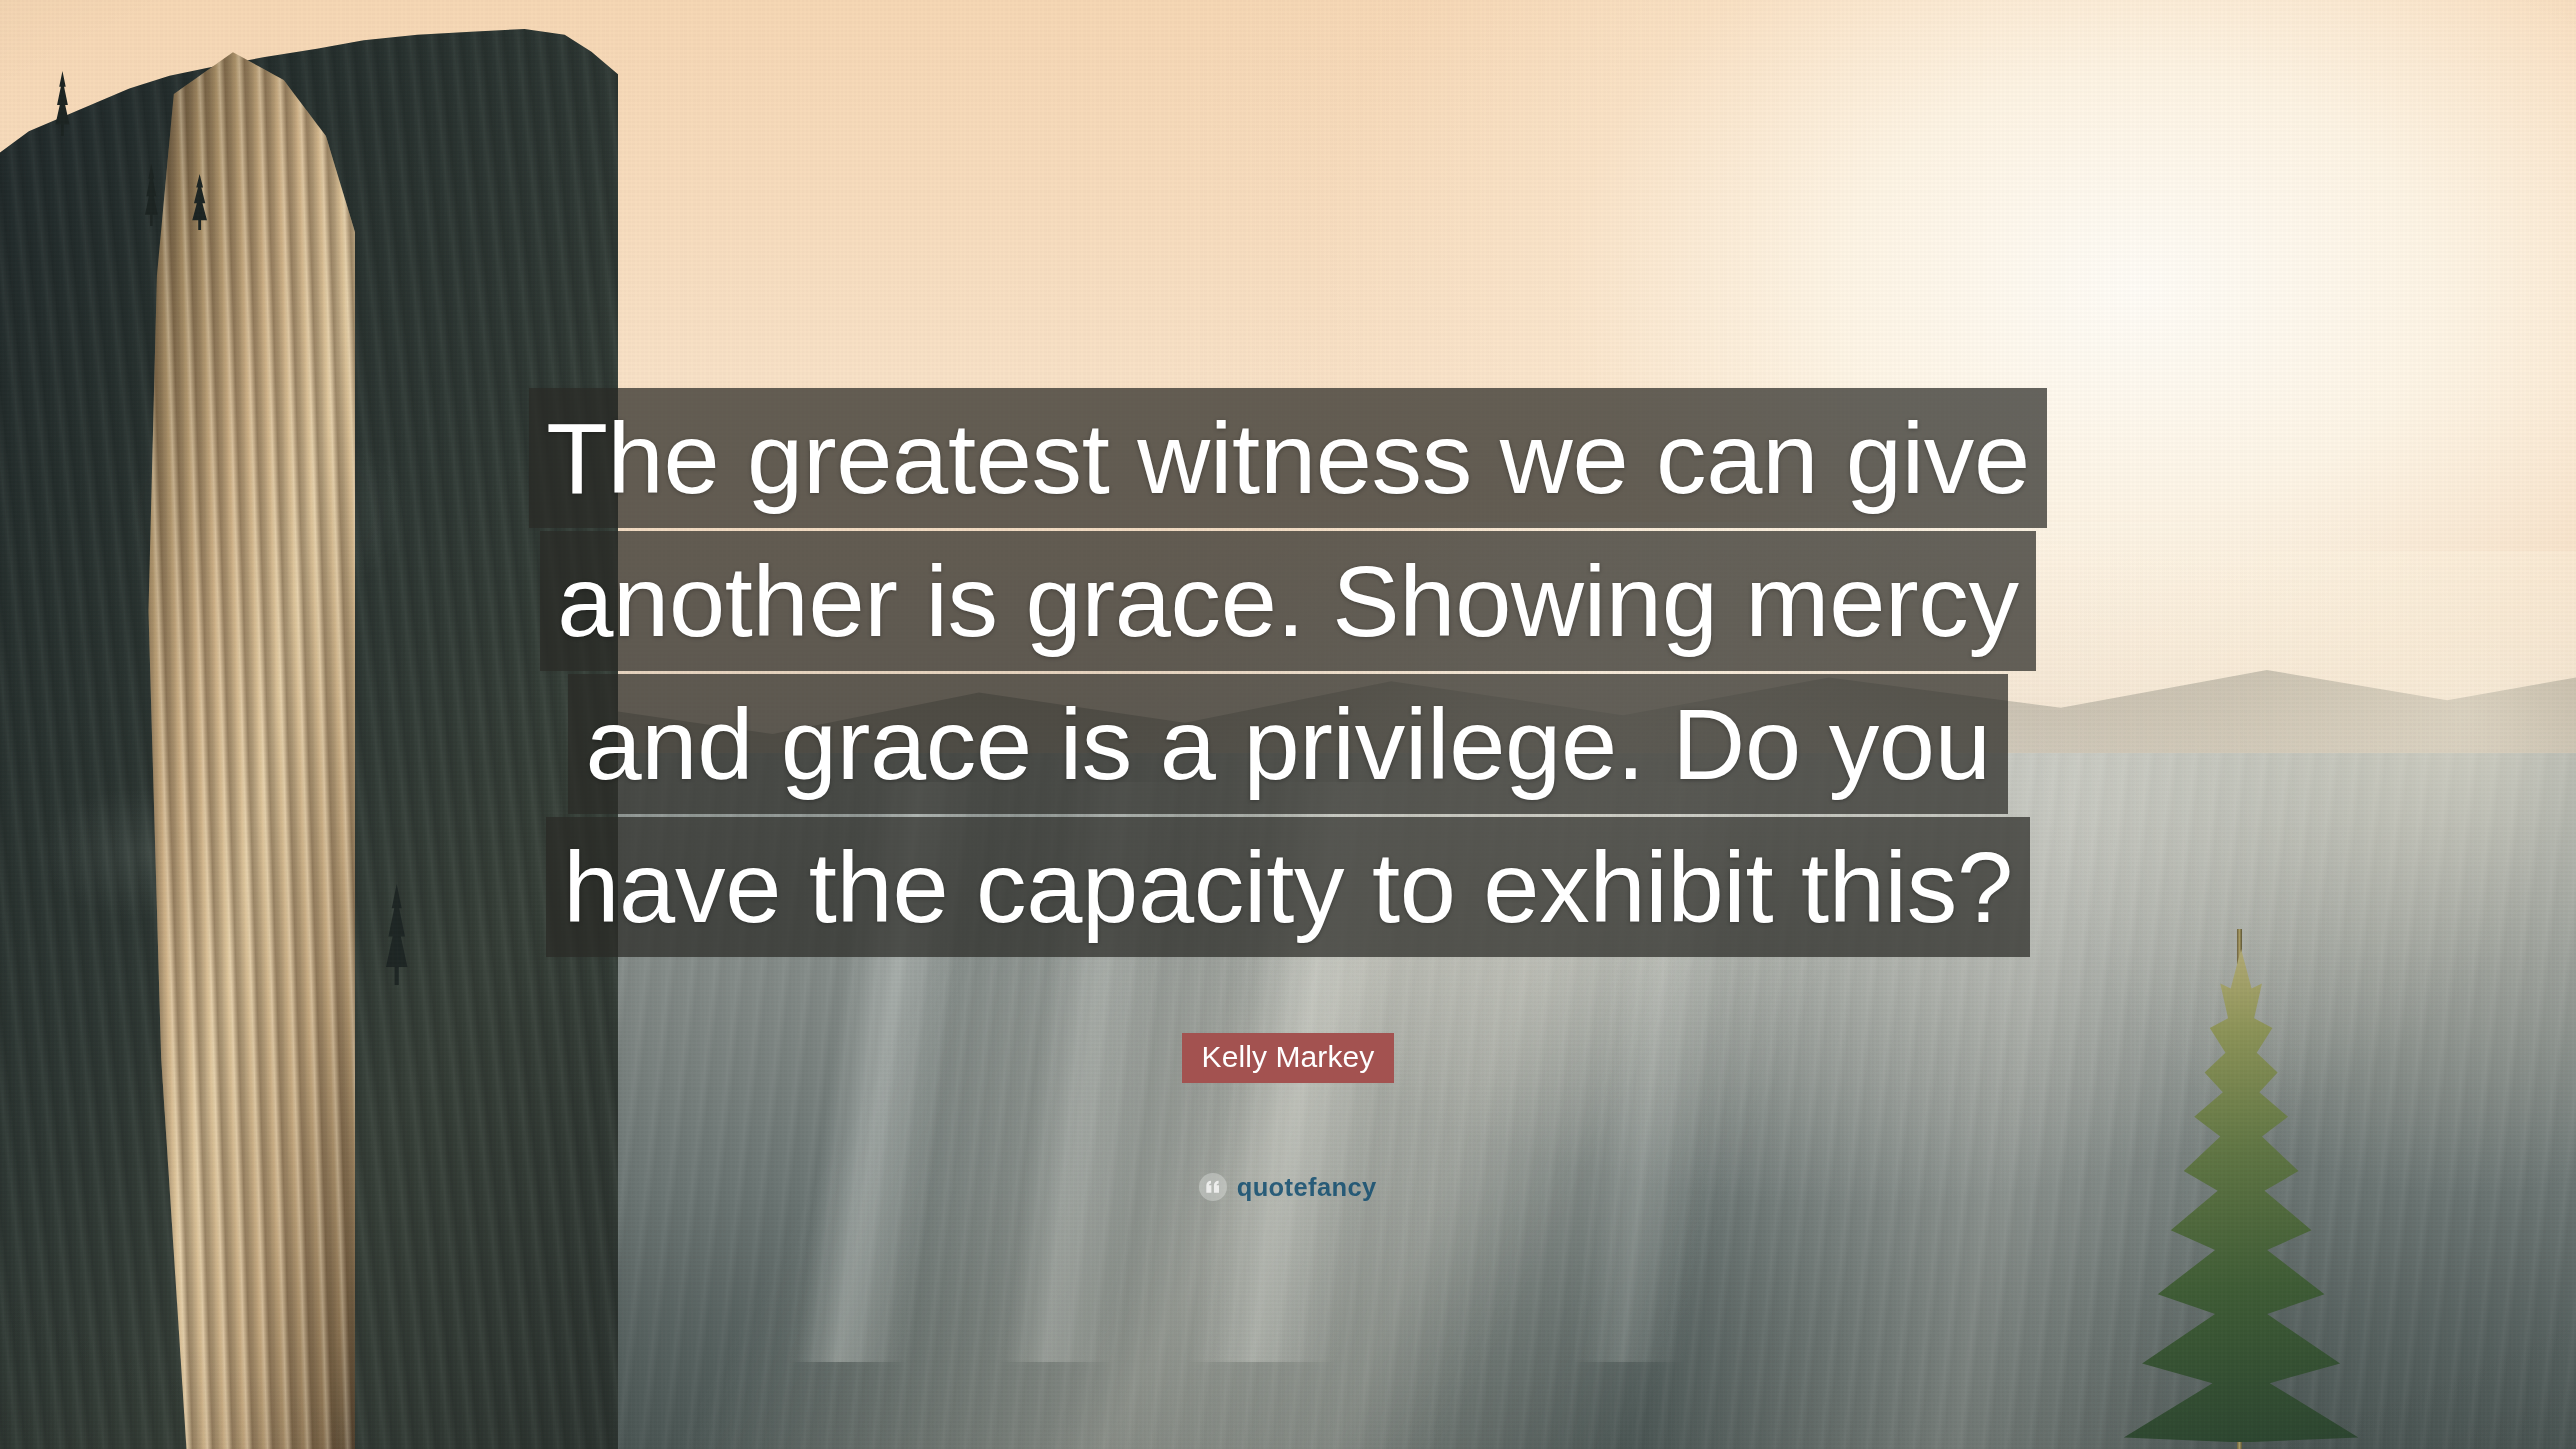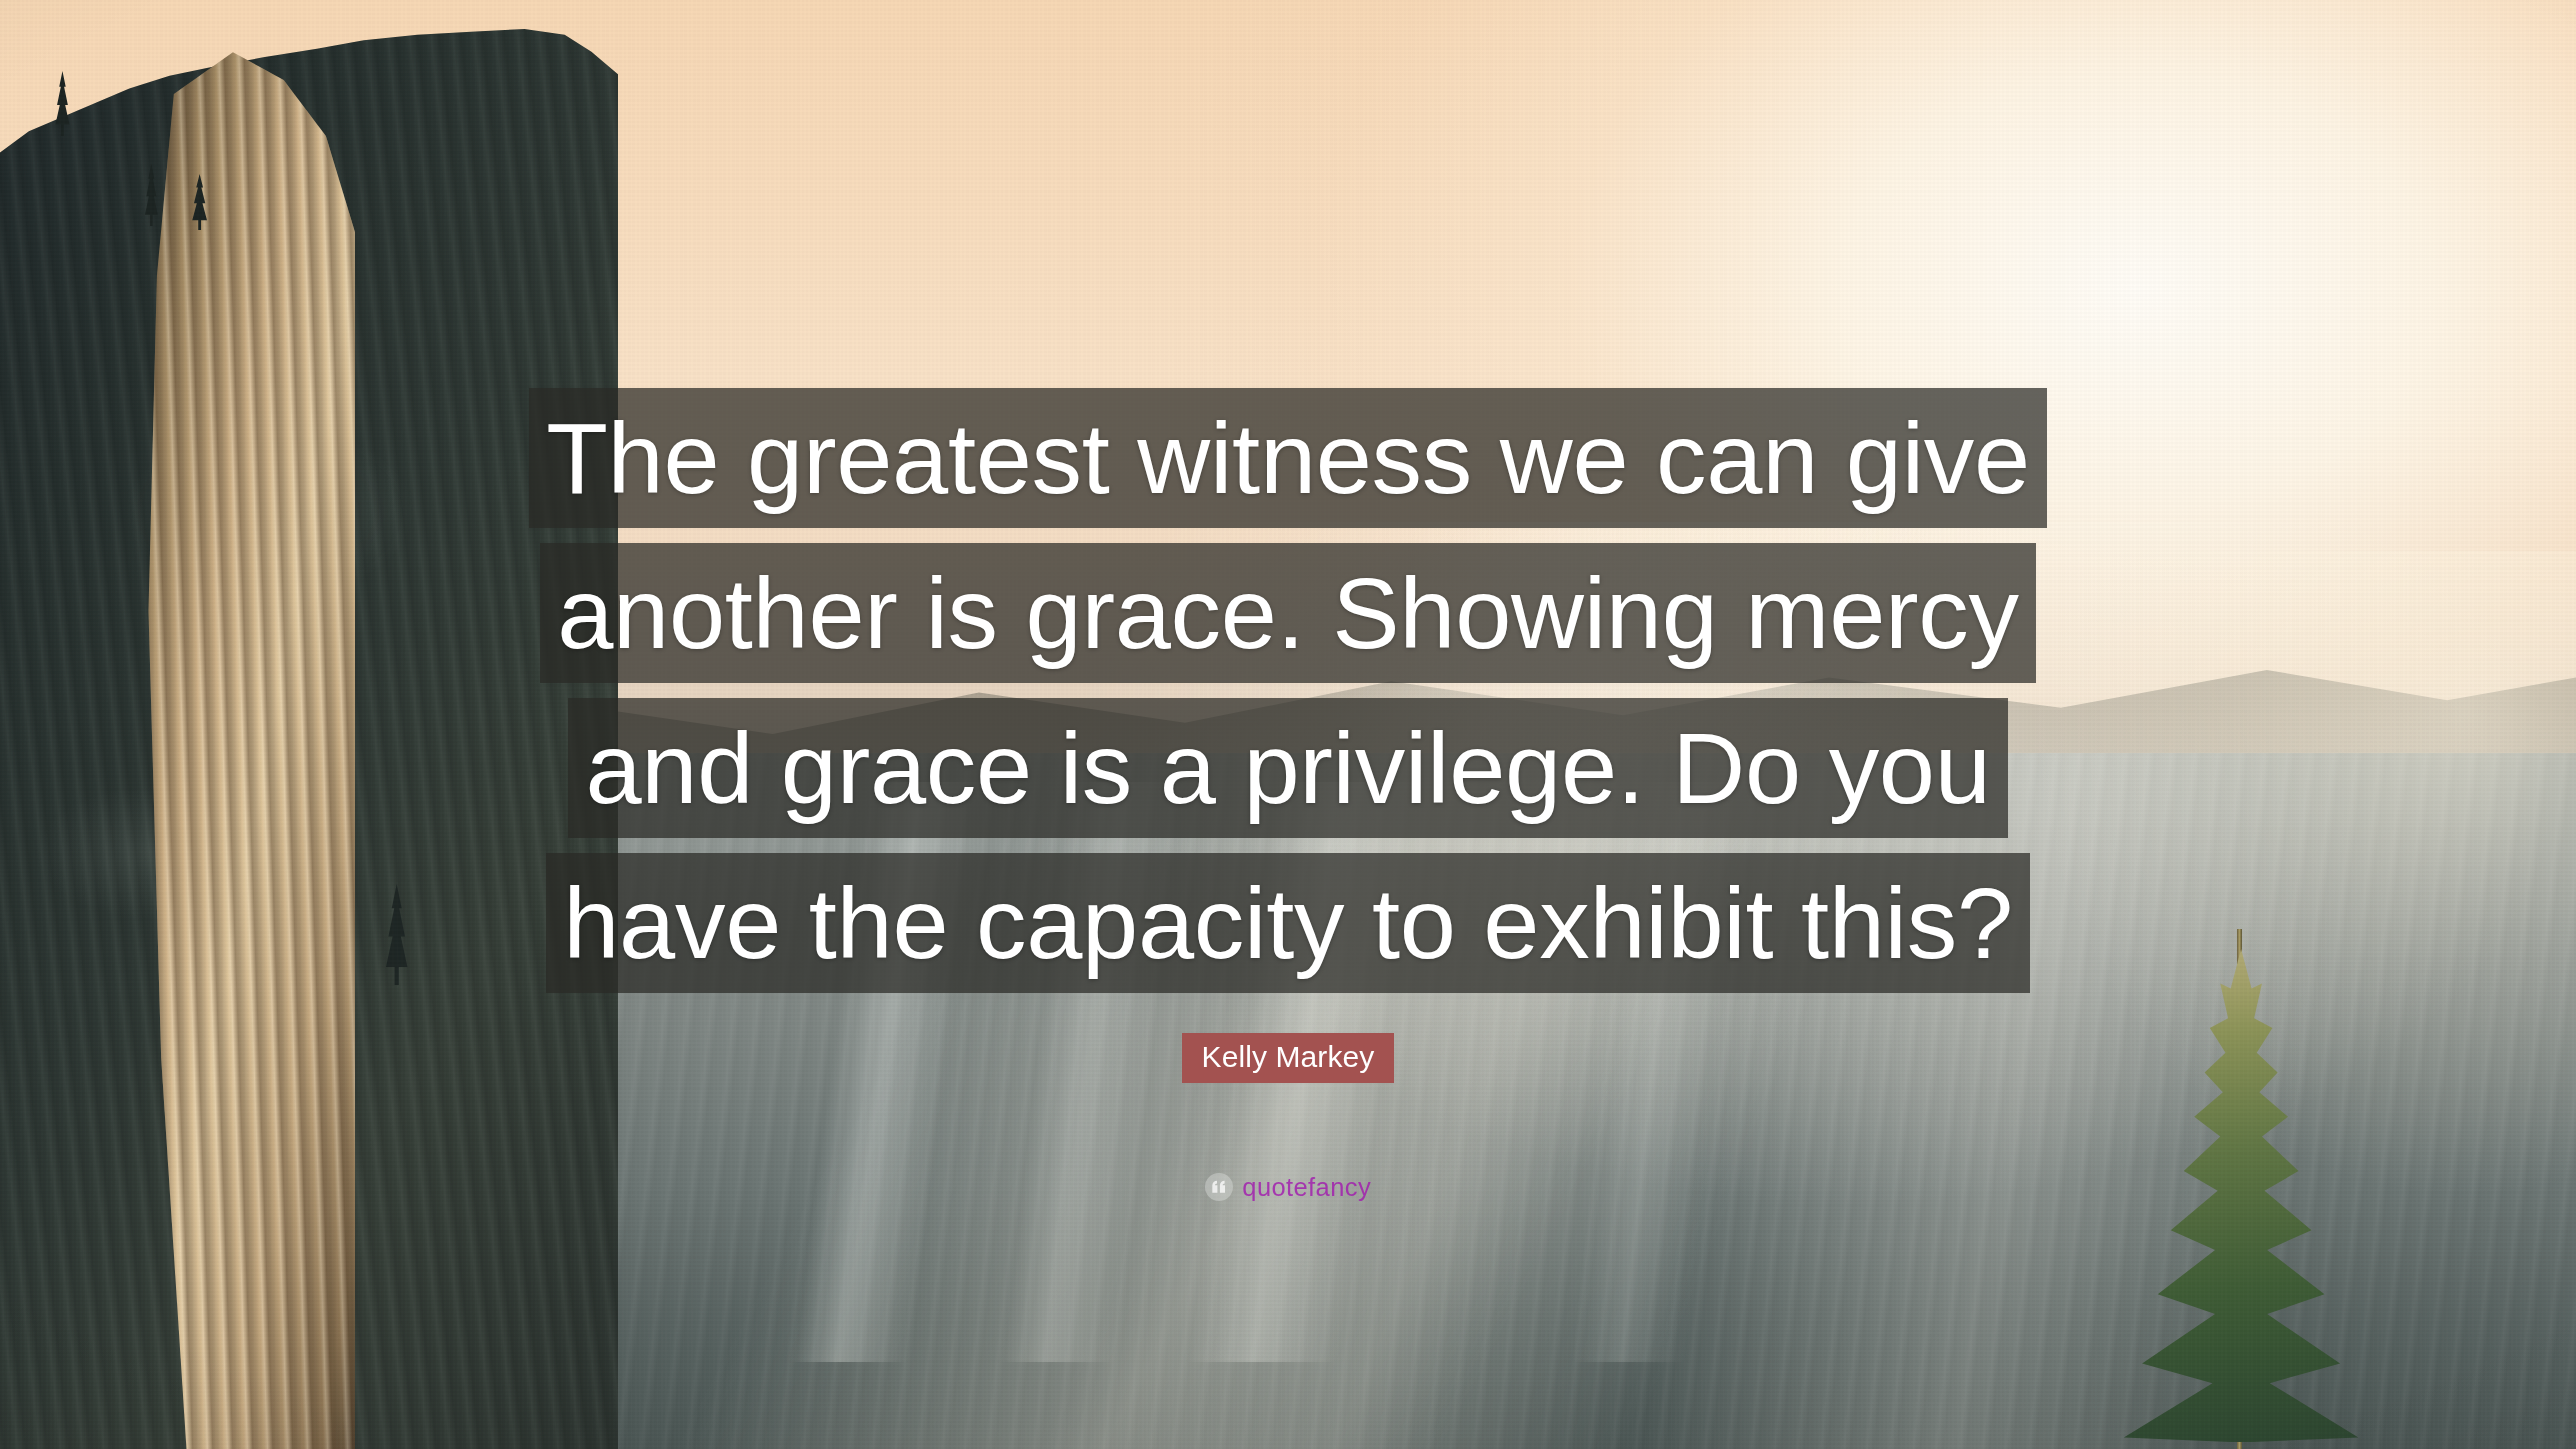--- a/index.html
+++ b/index.html
@@ -227,21 +227,21 @@
   .quote-line {
     display: block;
     background: rgba(42,42,38,0.72);
     color: #ffffff;
     font-family: "Liberation Sans", sans-serif;
     font-size: 101px;
     line-height: 140px;
     font-weight: 400;
     letter-spacing: -0.3px;
     padding: 0 17.4px;
-    margin-bottom: 15px;
+    margin-bottom: 3px;
     white-space: nowrap;
     text-shadow: 0 1.3px 4px rgba(0,0,0,0.30);
   }
   .quote-line:last-child { margin-bottom: 4px; }
 
   
   .author-wrap {
     position: absolute;
     left: 0; right: 0;
     top: 1017px;
@@ -275,26 +275,26 @@
   .wm-badge {
     width: 28px; height: 28px;
     border-radius: 50%;
     background: rgba(232,234,230,0.46);
     display: flex;
     align-items: center;
     justify-content: center;
   }
   .wm-badge svg { display: block; }
   .wm-text {
-    color: #a21caf;
+    color: #0c4a6e;
     font-family: "Liberation Sans", sans-serif;
     font-size: 25.5px;
     line-height: 28px;
     letter-spacing: 0.4px;
-    font-weight: 400;
+    font-weight: 700;
   }
 </style>
 </head>
 <body>
 
 <div class="poster">
 
   <div class="photo">
     <div class="sky"></div>
     <div class="far-ridge"></div>

